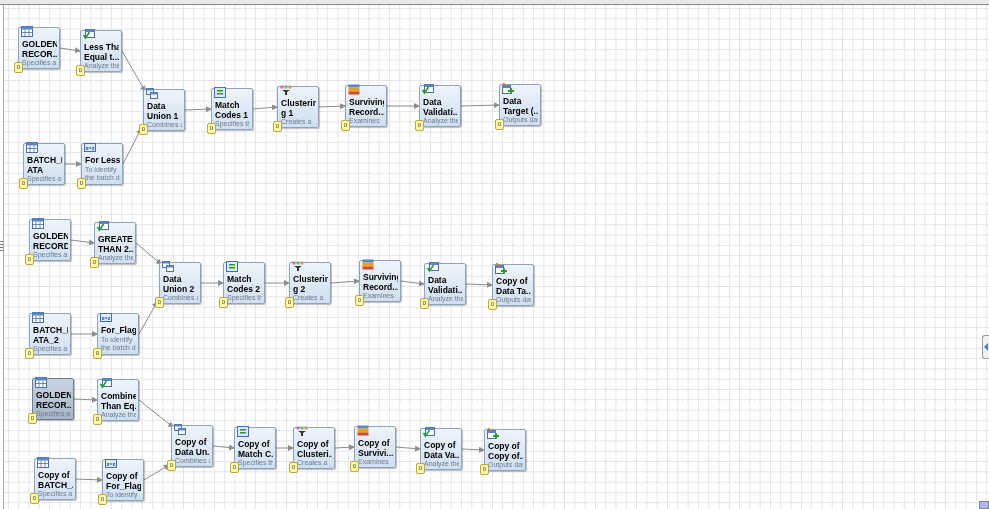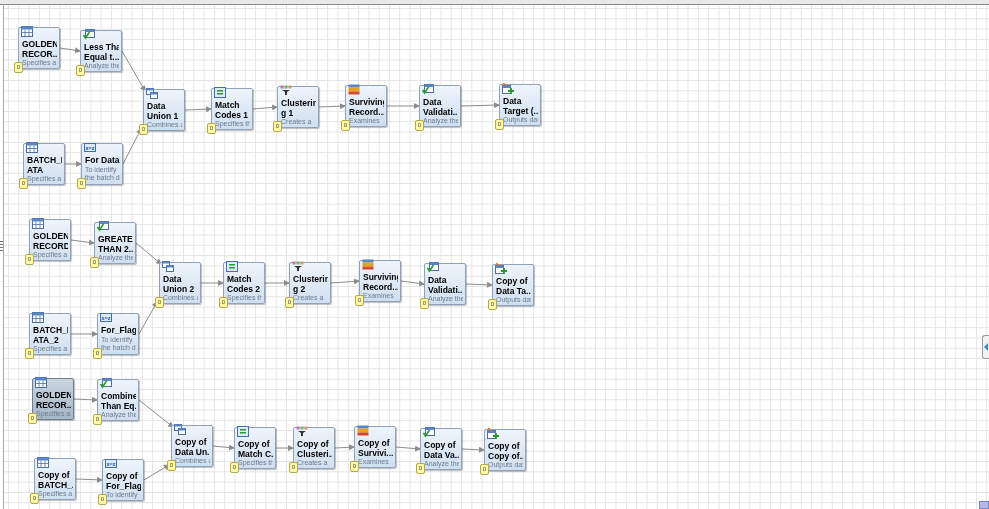--- a/index.html
+++ b/index.html
@@ -137,21 +137,21 @@
       <span class="title">BATCH_D
 ATA</span>
       <span class="desc">Specifies a</span>
       <span class="port">0</span>
     </div>
     <div class="node" style="left: 81px; top: 143px;">
       <span class="ico"><svg viewBox="0 0 12 11">
           <rect x="0.5" y="1.5" width="11" height="8" fill="#dfe9f8" stroke="#3e6fb8"></rect>
           <text x="6" y="8" font-size="5.5" text-anchor="middle" fill="#1d4f9a" font-family="Liberation Sans, sans-serif" font-weight="bold">x=z</text>
         </svg></span>
-      <span class="title">For Data</span>
+      <span class="title">For Less</span>
       <span class="desc">To identify
 the batch d...</span>
       <span class="port">0</span>
     </div>
     <div class="node" style="left: 143px; top: 89px;">
       <span class="ico"><svg viewBox="0 0 12 11">
           <rect x="0.5" y="0.5" width="7" height="6" fill="#fff" stroke="#4a6fa5"></rect>
           <rect x="0.5" y="0.5" width="7" height="2" fill="#5b86c5"></rect>
           <rect x="4.5" y="4.5" width="7" height="6" fill="#fff" stroke="#4a6fa5"></rect>
           <rect x="4.5" y="4.5" width="7" height="2" fill="#5b86c5"></rect>

